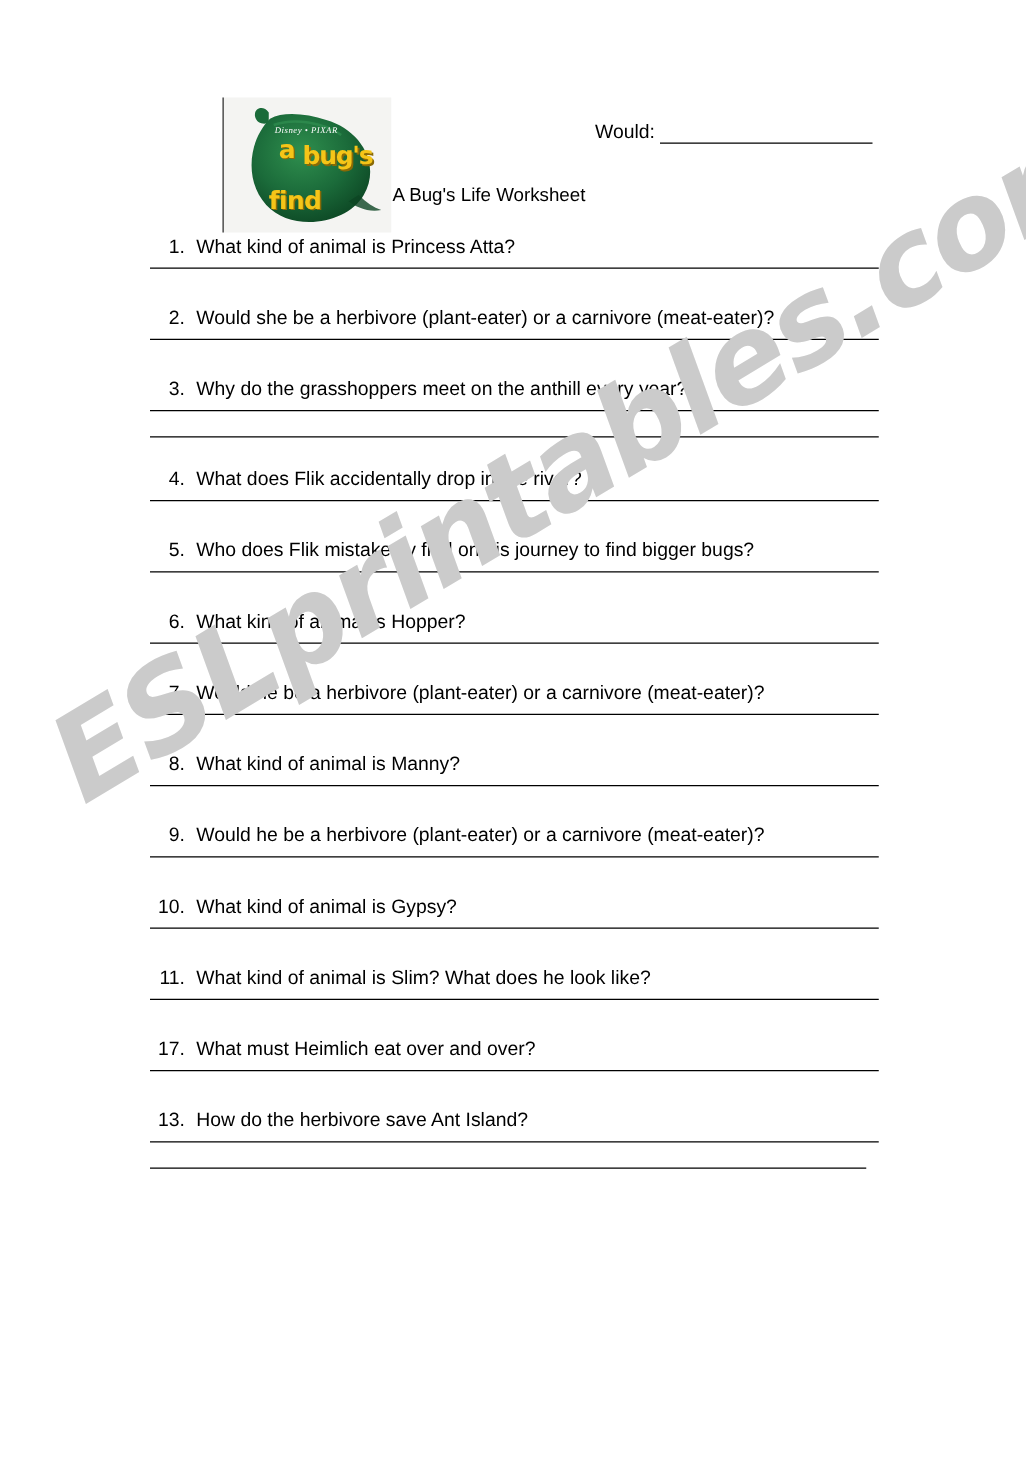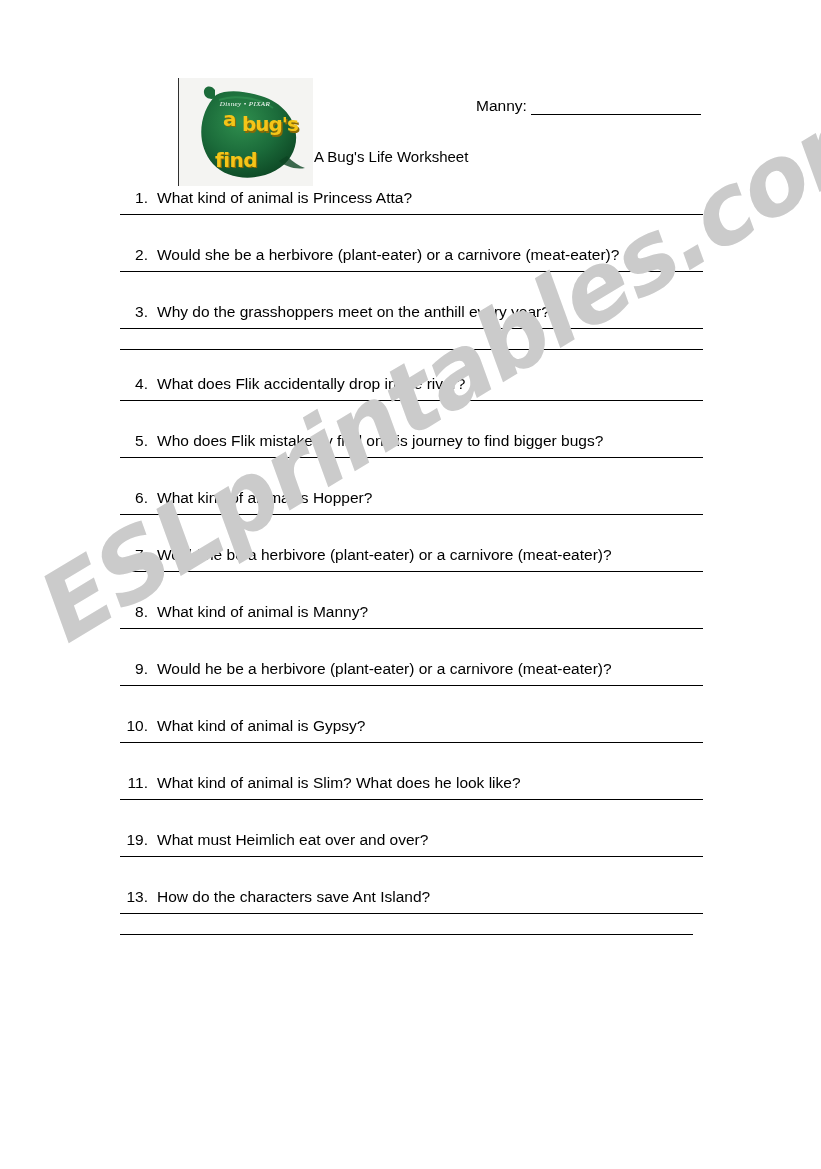--- a/index.html
+++ b/index.html
@@ -210,21 +210,21 @@
           <path d="M30 18 C46 12 70 16 84 26" stroke="#3aa05c" stroke-width="2" fill="none" opacity="0.45"></path>
         </svg>
       </div>
       <div class="logo-pixar">Disney  •  PIXAR</div>
       <div class="logo-a">a</div>
       <div class="logo-bugs">bug's</div>
       <div class="logo-life">find</div>
     </div>
 
     <div class="name-row">
-      <span class="name-label">Manny:</span>
+      <span class="name-label">Would:</span>
       <span class="name-blank"></span>
     </div>
 
     <div class="worksheet-title">A Bug's Life Worksheet</div>
   </div>
 
   <div class="questions">
       <div class="q-block">
         <div class="q-row">
           <div class="q-num">1.</div>
@@ -309,30 +309,30 @@
       <div class="q-block">
         <div class="q-row">
           <div class="q-num">11.</div>
           <div class="q-text">What kind of animal is Slim?  What does he look like?</div>
         </div>
         <div class="ans-line"></div>
         <div class="spacer-lg"></div>
       </div>
       <div class="q-block">
         <div class="q-row">
-          <div class="q-num">19.</div>
+          <div class="q-num">17.</div>
           <div class="q-text">What must Heimlich eat over and over?</div>
         </div>
         <div class="ans-line"></div>
         <div class="spacer-lg"></div>
       </div>
       <div class="q-block">
         <div class="q-row">
           <div class="q-num">13.</div>
-          <div class="q-text">How do the characters save Ant Island?</div>
+          <div class="q-text">How do the herbivore save Ant Island?</div>
         </div>
         <div class="ans-line"></div>
         <div class="ans-line gap short"></div>
         <div class="spacer-md"></div>
       </div>
     </div>
 
 </div>
 
 </body></html>

